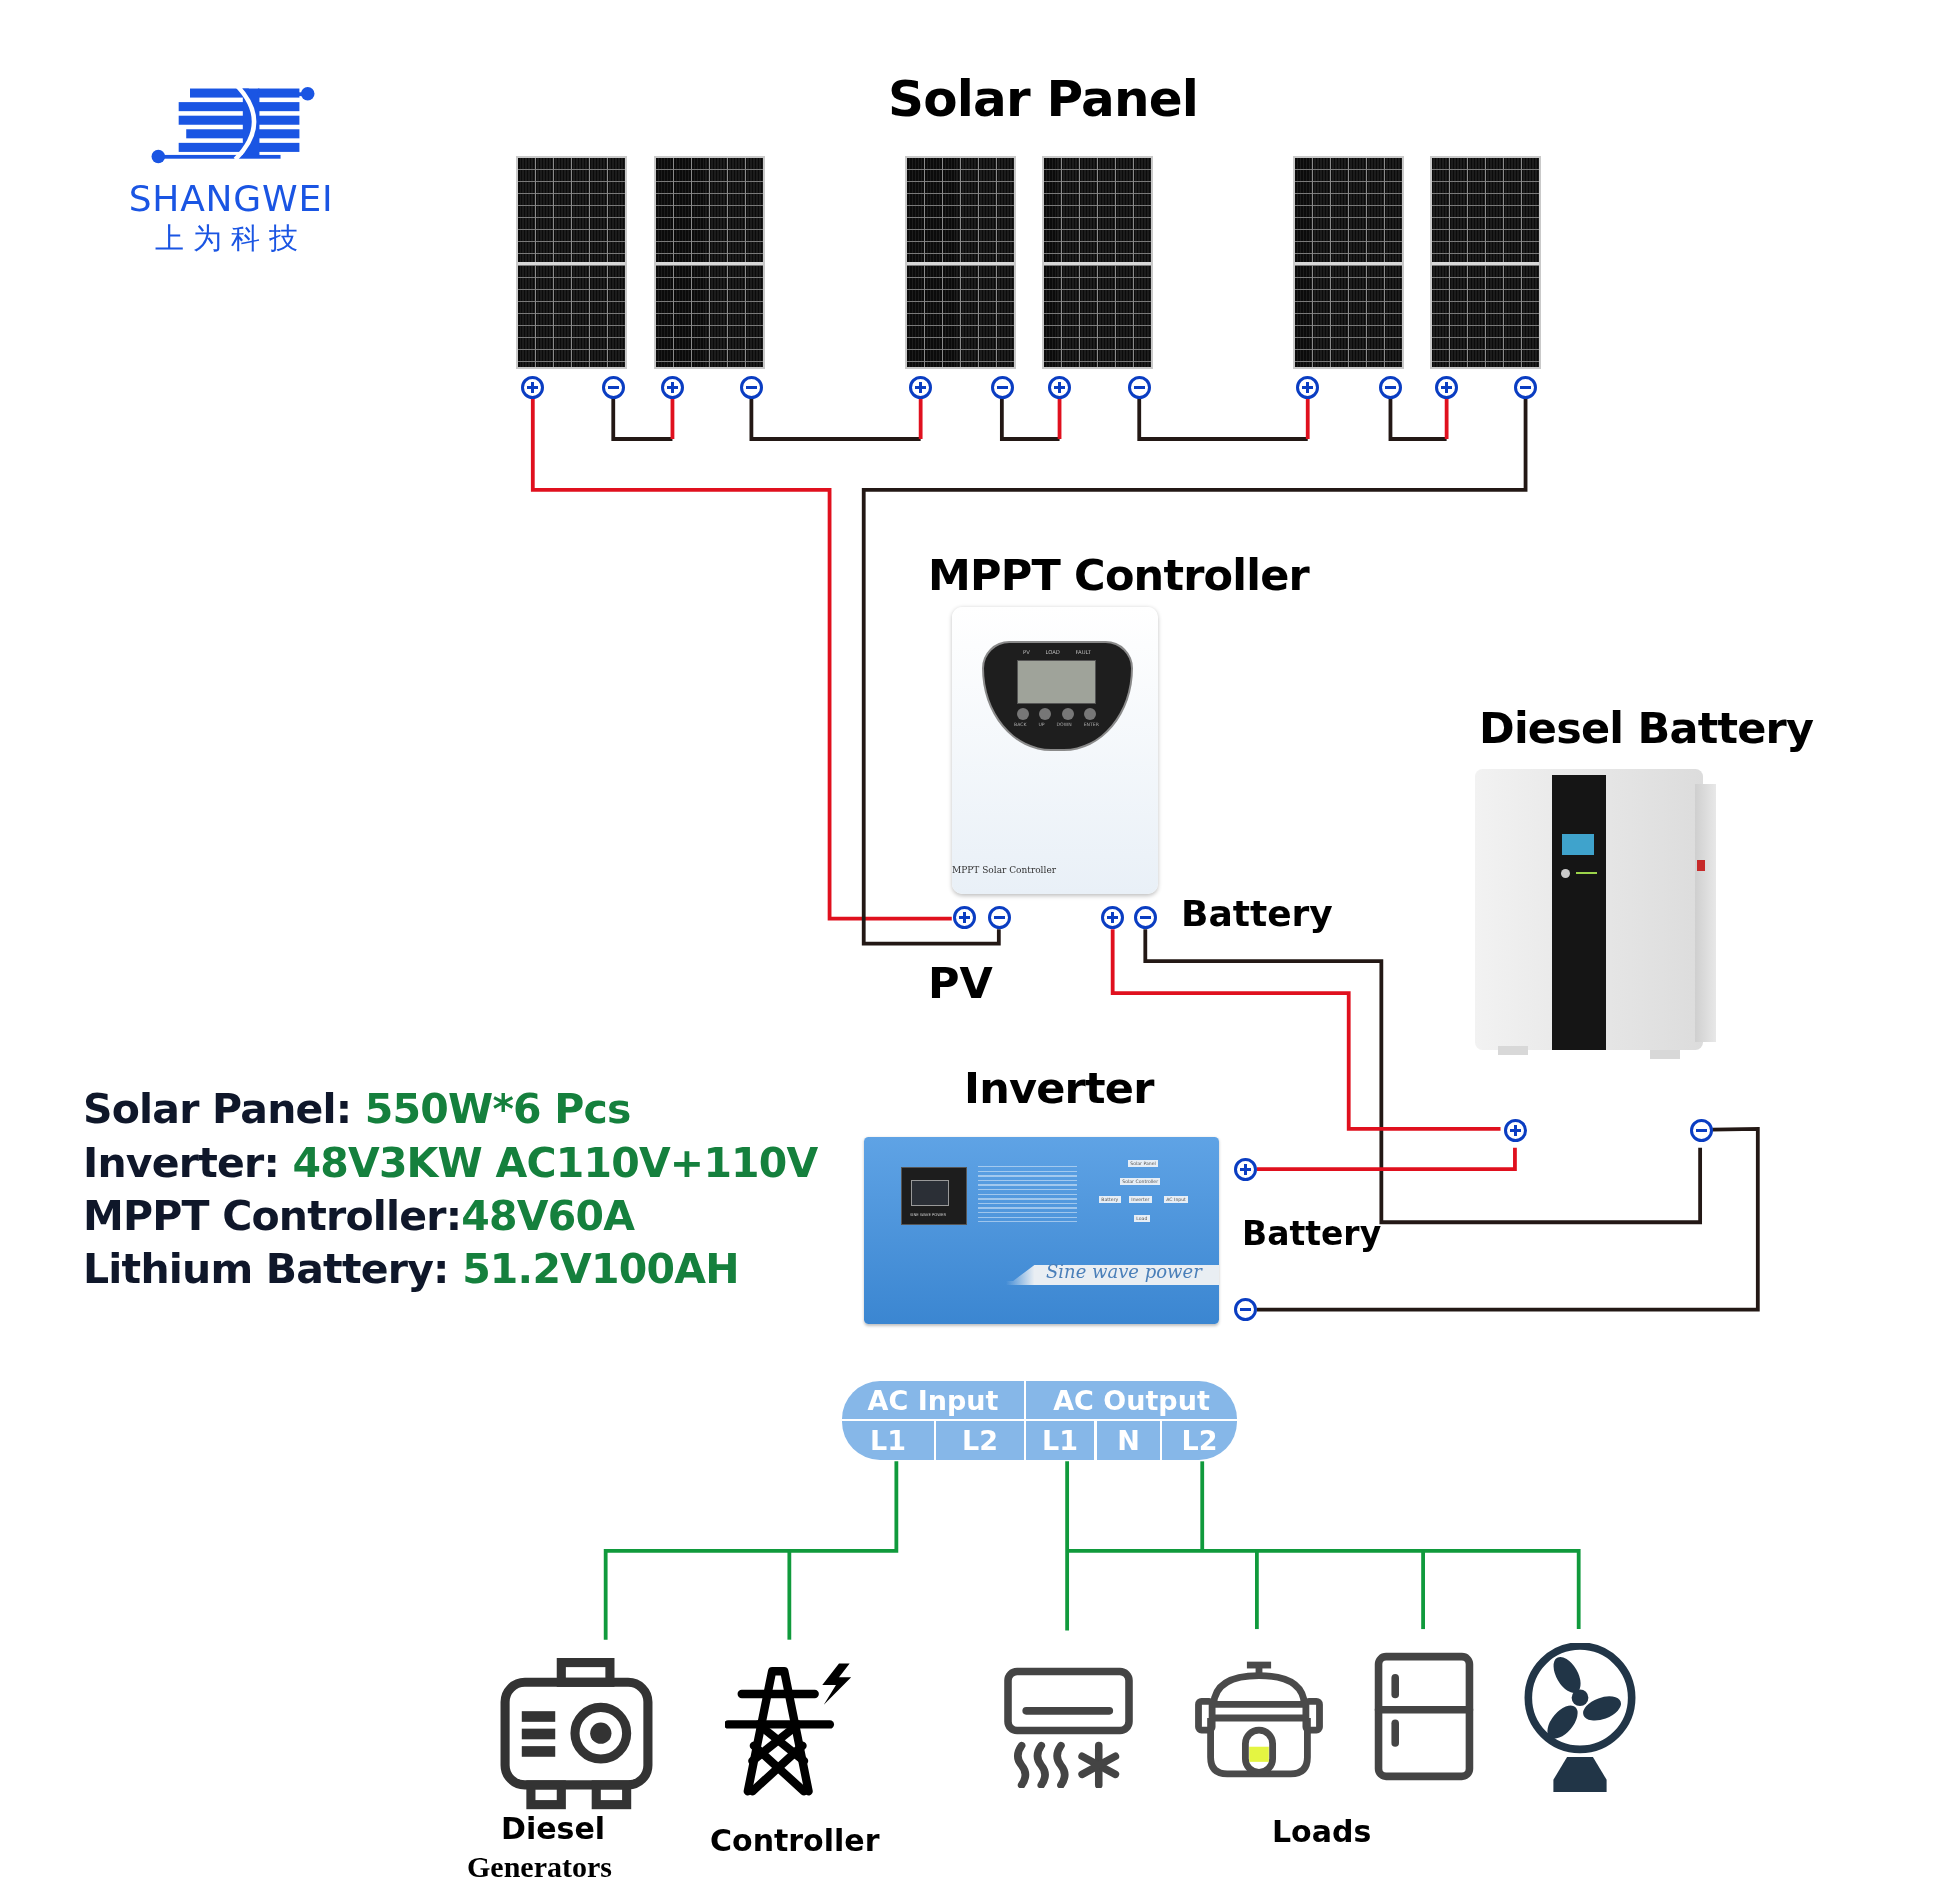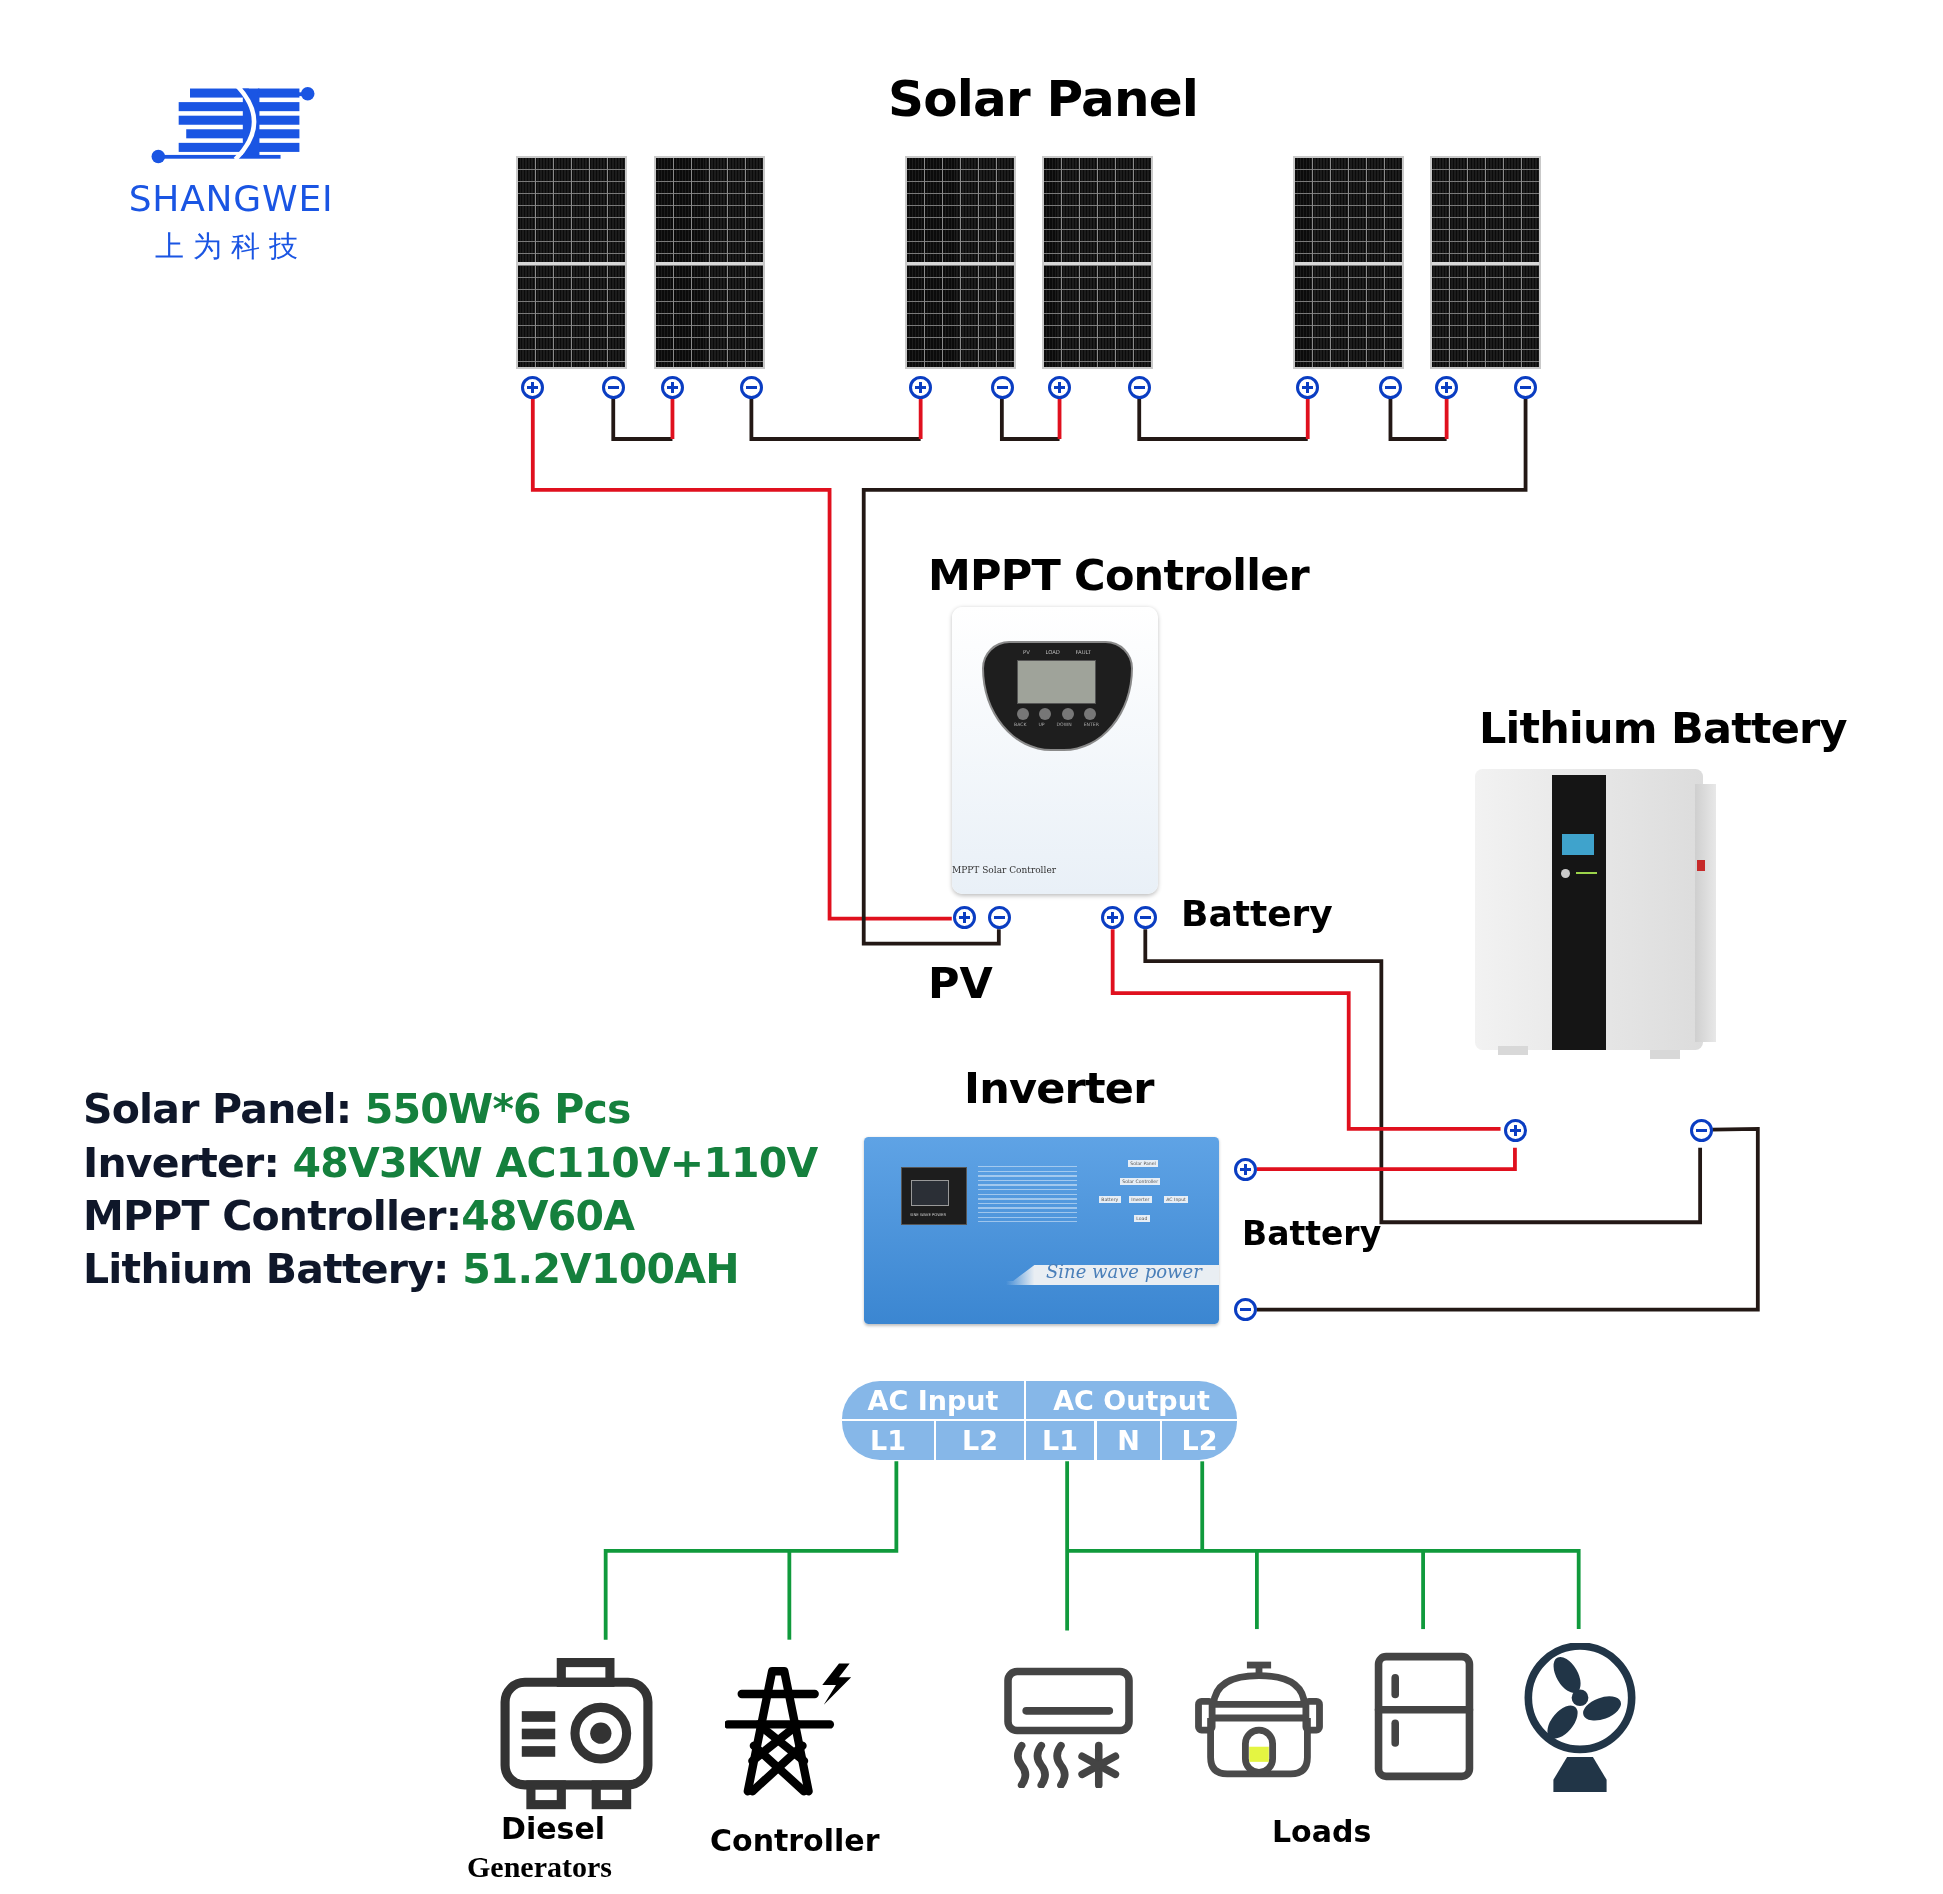--- a/index.html
+++ b/index.html
@@ -40,26 +40,26 @@
       <rect x="150" y="78" width="55" height="12"></rect>
       <rect x="130" y="6" width="22" height="90"></rect>
       <rect x="20" y="94" width="160" height="5"></rect>
       <circle cx="18" cy="96" r="9"></circle>
       <rect x="150" y="11" width="66" height="5"></rect>
       <circle cx="216" cy="13" r="9"></circle>
     </g>
     <path d="M120 0 Q170 50 120 100" stroke="#fff" stroke-width="6" fill="none"></path>
   </svg>
   <div class="abs" style="left:0;top:102px;width:250px;text-align:center;font-size:36px;font-weight:normal;color:#1a55e3;letter-spacing:0.8px;font-family:'DejaVu Sans',sans-serif;">SHANGWEI</div>
-  <div class="abs" style="left:0;top:143px;width:250px;text-align:center;font-size:29px;color:#1a55e3;letter-spacing:9px;font-family:'DejaVu Sans',sans-serif;margin-top:8px;">上为科技</div>
+  <div class="abs" style="left:0;top:143px;width:250px;text-align:center;font-size:29px;color:#1a55e3;letter-spacing:9px;font-family:'DejaVu Sans',sans-serif;">上为科技</div>
 </div>
 
 <div class="title" style="left:888px;top:70px;font-size:50px;">Solar Panel</div>
 <div class="title" style="left:928px;top:550px;font-size:43px;">MPPT Controller</div>
-<div class="title" style="left:1479px;top:703px;font-size:43px;">Lithium Battery</div>
+<div class="title" style="left:1479px;top:703px;font-size:43px;">Diesel Battery</div>
 <div class="title" style="left:964px;top:1063px;font-size:43px;">Inverter</div>
 
 <svg class="wires" viewBox="0 0 2560 2496">
   <g fill="none" stroke-linejoin="miter" stroke-width="5">
 
     <polyline stroke="#231815" points="808,525 808,578 886,578"></polyline>
     <polyline stroke="#e0101e" points="886,525 886,578"></polyline>
     <polyline stroke="#231815" points="990,525 990,578 1213,578"></polyline>
     <polyline stroke="#e0101e" points="1213,525 1213,578"></polyline>
     <polyline stroke="#231815" points="1320,525 1320,578 1396,578"></polyline>

